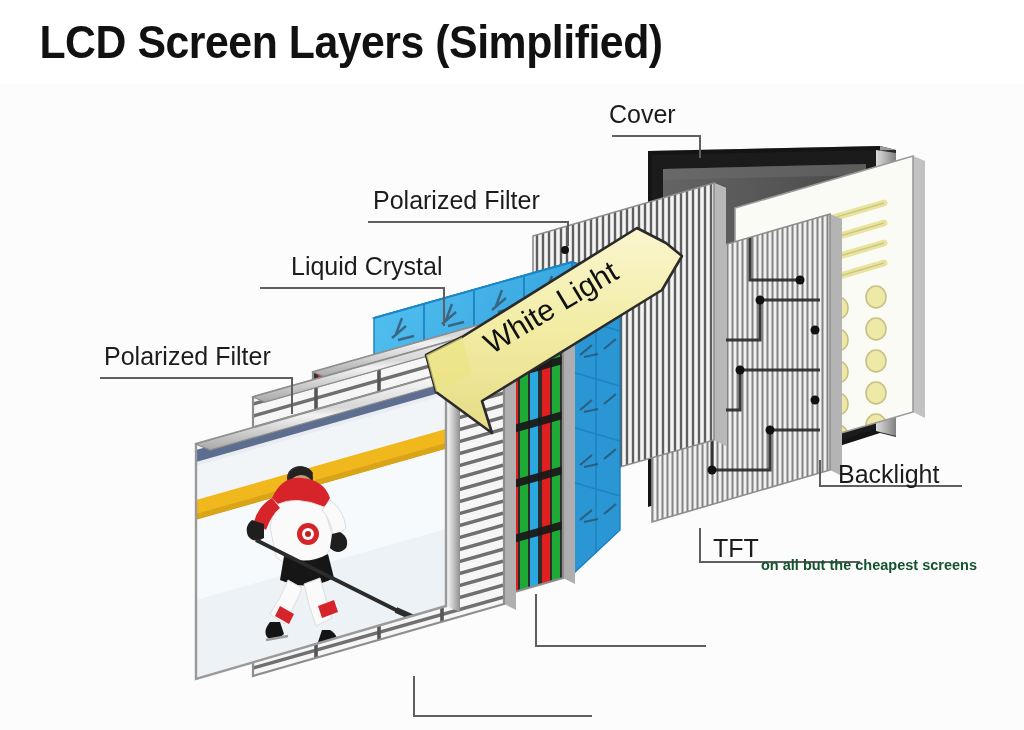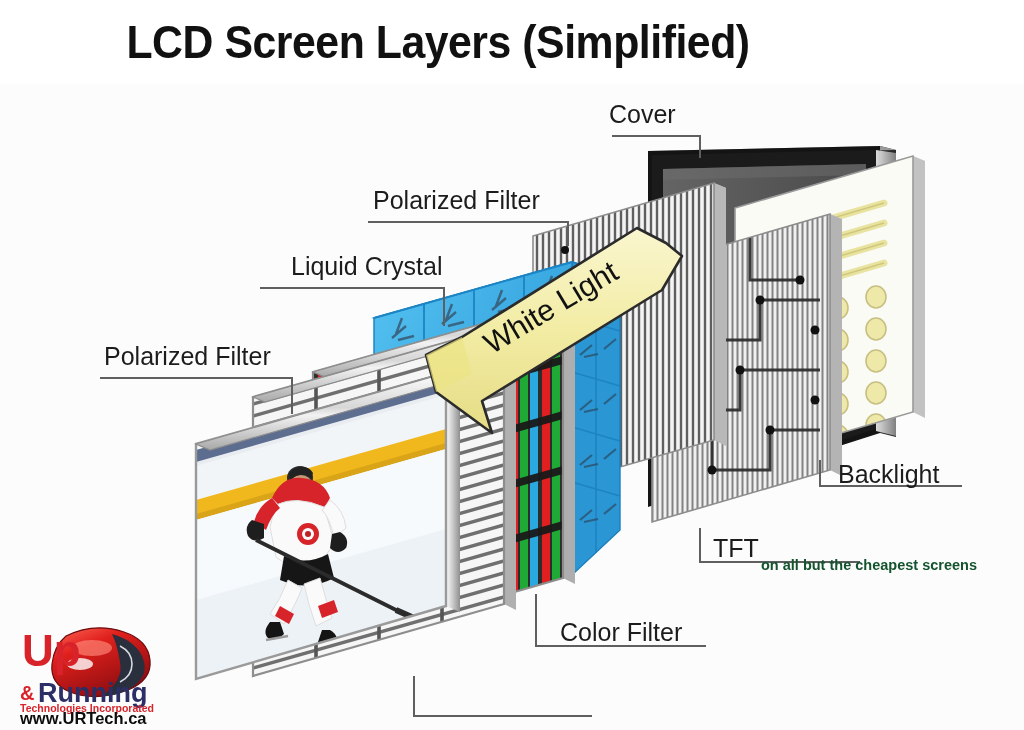--- a/index.html
+++ b/index.html
@@ -7,23 +7,23 @@
     width:1024px;height:730px;
     background:#ffffff;
     font-family:"Liberation Sans", sans-serif;
     overflow:hidden;
     position:relative;
   }
   #stage{position:absolute;inset:0;width:1024px;height:730px;overflow:hidden;}
 
   
   .title-band{
-    position:absolute;left:0;top:0;width:877px;height:84px;
+    position:absolute;left:16px;top:0;width:877px;height:84px;
     background:#ffffff;
-    display:flex;align-items:center;justify-content:center;
+    display:flex;align-items:center;justify-content:flex-start;
     z-index:40;
   }
   .title-text{
     font-family:"Liberation Sans", sans-serif;
     font-weight:700;
     font-size:46px;
     letter-spacing:-0.5px;
     color:#111111;
     transform:scaleX(0.93);
     white-space:nowrap;
@@ -519,39 +519,16 @@
   <div class="lbl lbl-main" style="left:264px;top:254px;margin-left:27px;">Liquid Crystal</div>
 
   <div class="lbl lbl-main" style="left:104px;top:344px;">Polarized Filter</div>
 
   <div class="lbl lbl-main" style="left:838px;top:462px;">Backlight</div>
 
   <div class="lbl lbl-main" style="left:713px;top:536px;">TFT</div>
 
   <div class="lbl lbl-sub" style="left:761px;top:558px;">on all but the cheapest screens</div>
 
-  <div class="lbl lbl-main" style="left:560px;top:620px;">Color Filter</div>
-
-
-  <div class="logo">
-    <svg viewBox="0 0 170 112" width="170" height="112">
-
-      <g>
-        <path d="M58 24 q28 -14 58 -4 q24 8 26 28 q2 20 -22 30 q-32 12 -58 2 q-20 -8 -18 -28 q2 -18 14 -28 z" fill="url(#gMouseRed)" stroke="#6d0b0e" stroke-width="1.2"></path>
-        <path d="M104 22 q22 6 30 22 q8 18 -8 30 q-14 10 -32 10 q22 -16 18 -34 q-3 -18 -8 -28 z" fill="#2a2f3e"></path>
-        <path d="M112 34 q12 6 12 18 q0 12 -12 18" fill="none" stroke="#d6d9e0" stroke-width="1.6"></path>
-        <ellipse cx="84" cy="36" rx="20" ry="8" fill="#ff8a7a" opacity="0.65"></ellipse>
-        <ellipse cx="72" cy="52" rx="13" ry="6" fill="#ffffff" opacity="0.8"></ellipse>
-      </g>
-
-      <text x="14" y="54" font-family="Liberation Sans, sans-serif" font-size="44" font-weight="700" fill="#d8232a">Up</text>
-
-      <text x="12" y="88" font-family="Liberation Sans, sans-serif" font-size="20" font-weight="700" fill="#d8232a">&amp;</text>
-
-      <text x="30" y="90" font-family="Liberation Sans, sans-serif" font-size="27" font-weight="700" fill="#2b2f66">Running</text>
-
-      <text x="12" y="100" font-family="Liberation Sans, sans-serif" font-size="10.5" font-weight="700" fill="#d8232a">Technologies Incorporated</text>
-
-      <text x="12" y="112" font-family="Liberation Sans, sans-serif" font-size="16.5" font-weight="700" fill="#0d0d0d">www.URTech.ca</text>
-    </svg>
-  </div>
+
+
 
 </div>
 
 </body></html>

